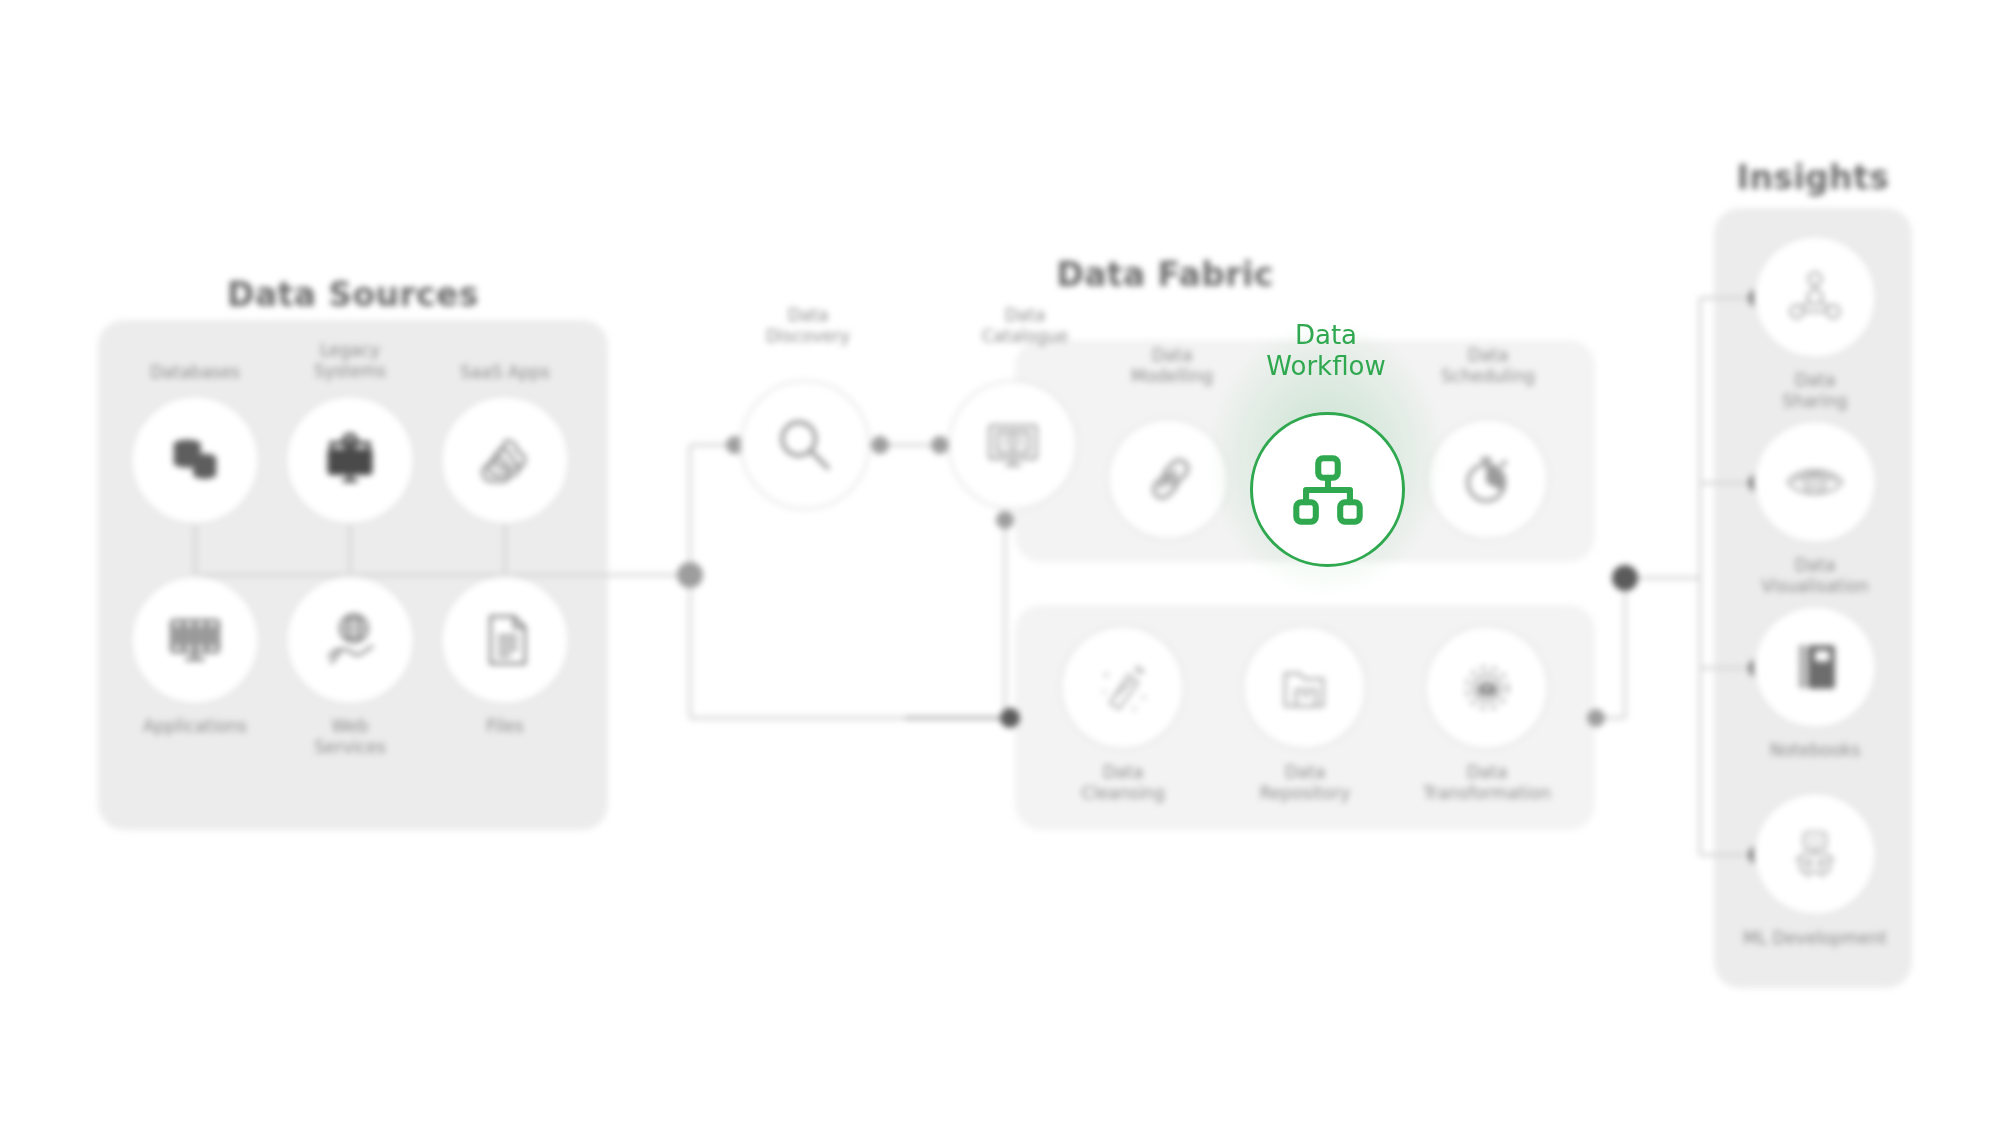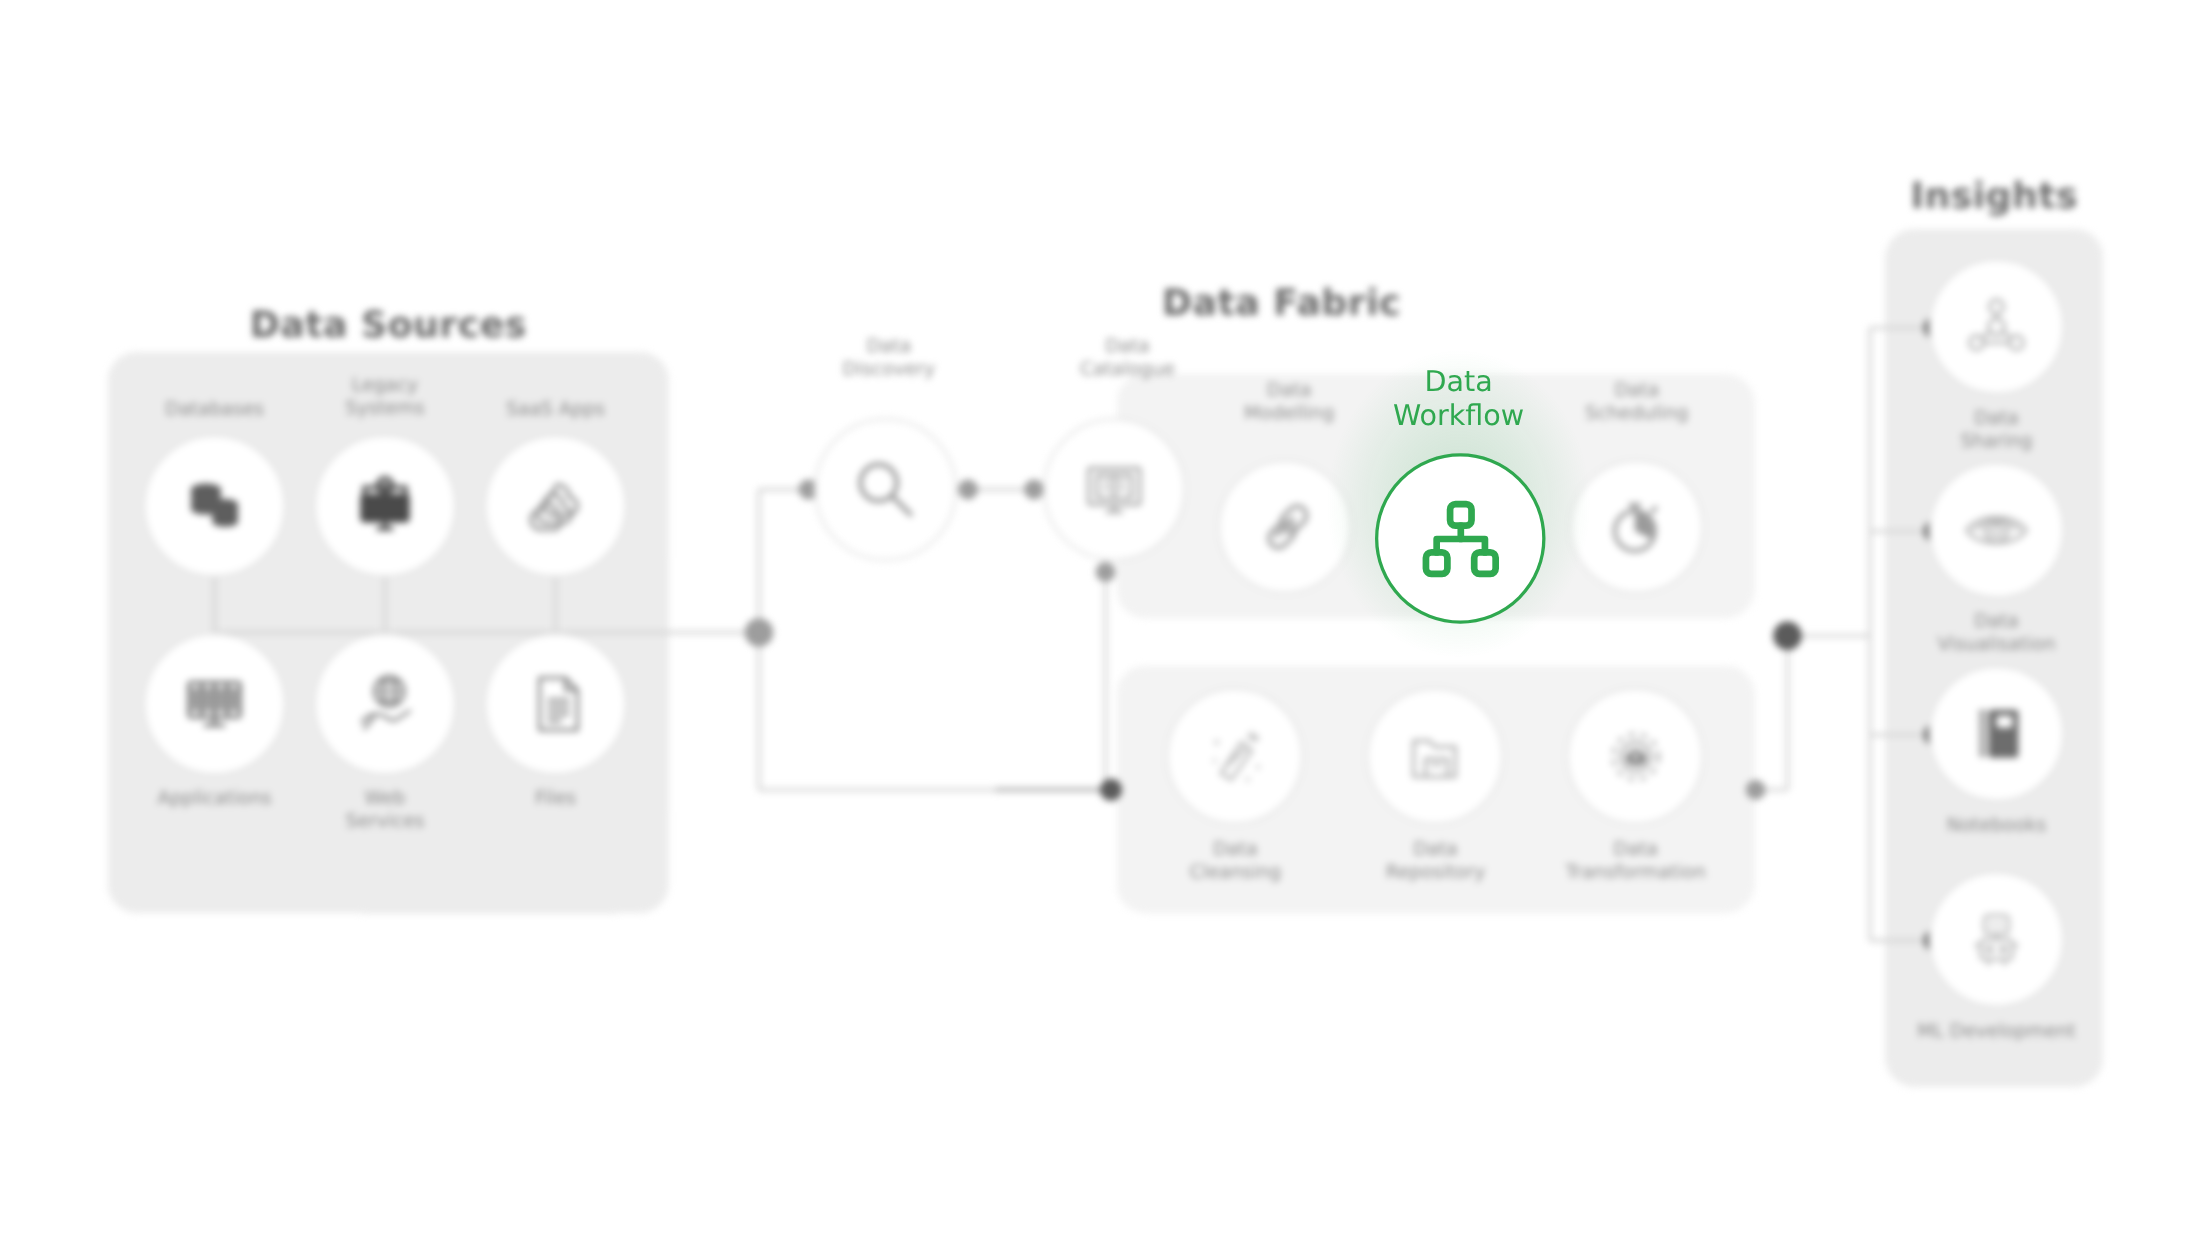--- a/index.html
+++ b/index.html
@@ -498,21 +498,21 @@
         </span>
       </div>
       <div class="caption" style="left:1725px;top:928px;">ML Development</div>
     </div>
 
   </div>
 
   <div class="glow" style="left:1206px;top:318px;width:240px;height:280px;border-radius:120px/140px;"></div>
 
   <div class="node node-green" style="left:0;top:0;">
-    <div class="caption above" style="left:1226px;top:332px;">Data
+    <div class="caption above" style="left:1226px;top:320px;">Data
 Workflow</div>
     <div class="circle" style="left:1250px;top:412px;width:155px;height:155px;">
       <span>
         <svg width="78" height="78" viewBox="0 0 64 64">
           <g fill="none" stroke="#2fa84f" stroke-width="5" stroke-linejoin="round" stroke-linecap="round">
             <rect x="24" y="6" width="16" height="16" rx="4"></rect>
             <rect x="6" y="42" width="16" height="16" rx="4"></rect>
             <rect x="42" y="42" width="16" height="16" rx="4"></rect>
             <path d="M32 22 L32 32"></path>
             <path d="M14 42 L14 32 L50 32 L50 42"></path>

